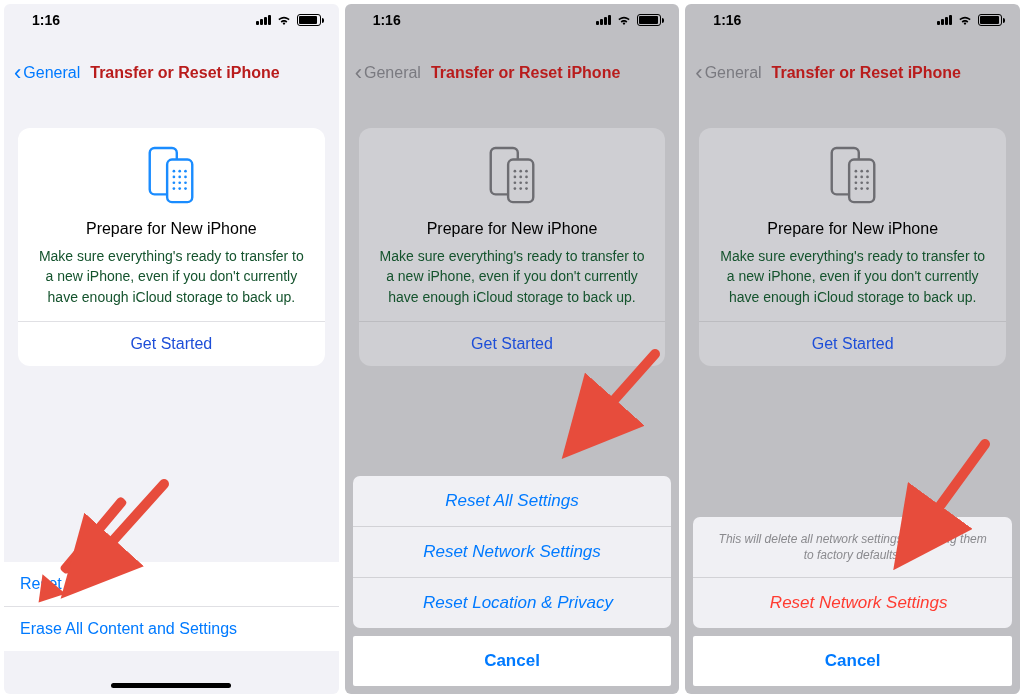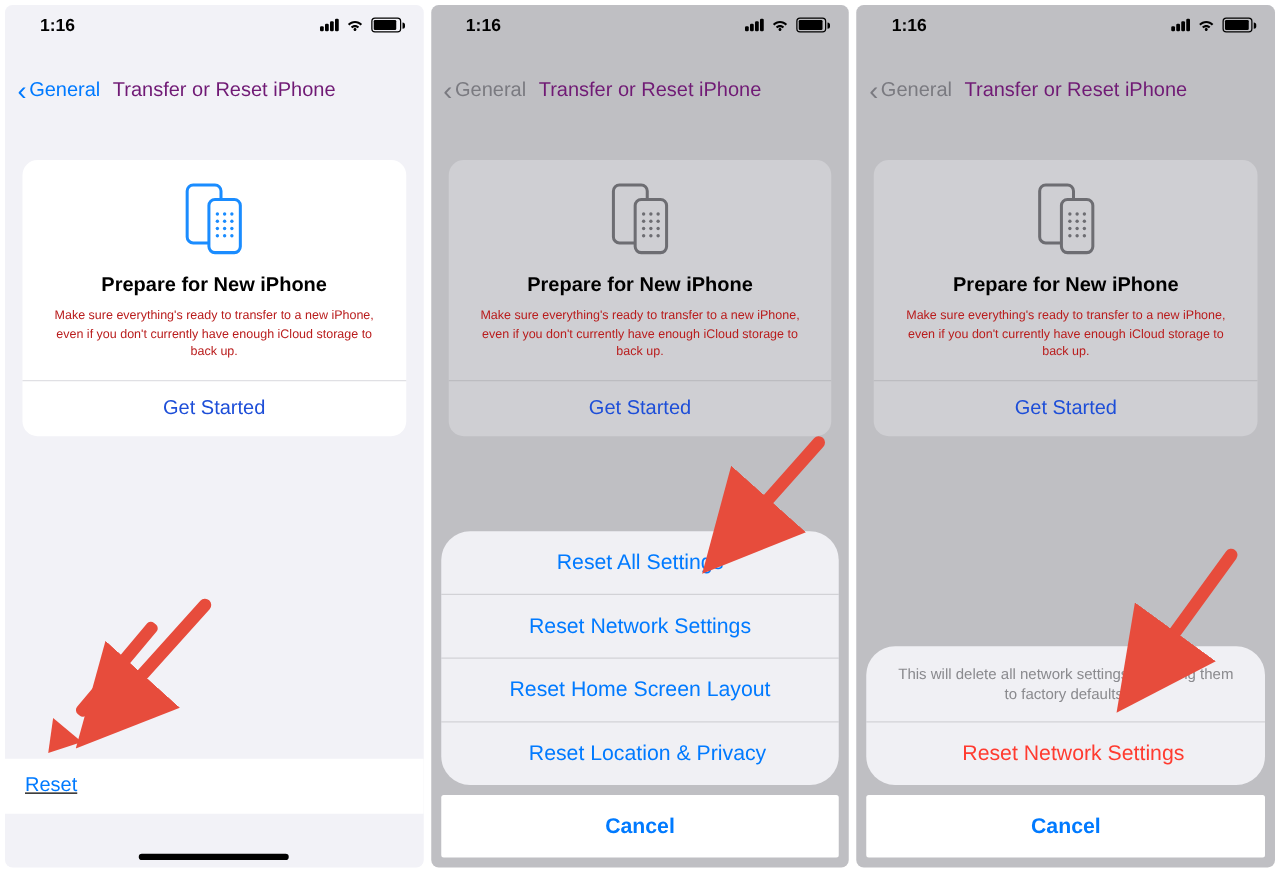--- a/index.html
+++ b/index.html
@@ -43,41 +43,40 @@
   .battery::after{content:"";position:absolute;right:-4px;top:3px;width:2px;height:5px;background:#000;border-radius:0 2px 2px 0;}
   .battery-fill{position:absolute;left:1px;top:1px;bottom:1px;width:85%;background:#000;border-radius:1px;}
   
   .navhead {
     display:flex; align-items:center; padding:6px 10px 10px;
     font-size:16px;
   }
   .back { color:#007aff; display:flex; align-items:center; gap:2px; }
   .phone.dimmed .back { color:#7a7a80; }
   .chev { font-size:22px; line-height:1; font-weight:300; }
-  .navtitle { font-weight:400; color:#701a75; margin-left:10px; }
+  .navtitle { font-weight:700; color:#b91c1c; margin-left:10px; }
   
   .card {
     margin: 10px 14px;
     background:#fff;
     border-radius:12px;
     padding:18px 16px 0;
     text-align:center;
   }
   .phone.dimmed .card { background:#cfcfd3; }
   .card-icon { display:flex; justify-content:center; margin-bottom:14px; }
-  .card h3 { font-size:16px; font-weight:700; margin-bottom:8px; }
-  .card p { font-size:10px; color:#b91c1c; line-height:1.45; padding:0 4px 14px;}
+  .card h3 { font-size:16px; font-weight:400; margin-bottom:8px; }
+  .card p { font-size:14px; color:#14532d; line-height:1.45; padding:0 4px 14px;}
   .card-divider { height:1px; background:#e0e0e4; margin:0 -16px;}
   .phone.dimmed .card-divider{background:#bcbcc0;}
   .getstarted { color:#1d4ed8; font-size:16px; padding:13px 0; }
   
   .bottom-list {
     margin-top:auto;
     background:#fca5a5;
-    text-decoration:underline;
   }
   .bottom-list .row {
     padding:13px 16px;
     font-size:16px;
     color:#007aff;
     border-bottom:1px solid #e0e0e4;
     text-align:left;
     background:#fff;
   }
   .bottom-list .row:last-child{border-bottom:none;}
@@ -85,22 +84,23 @@
     height:5px; width:120px; background:#000; border-radius:3px;
     margin:8px auto 6px;
   }
   .phone .spacer { flex:1; }
   .action-sheet {
     position:absolute; left:8px; right:8px; bottom:8px;
     display:flex; flex-direction:column; gap:8px;
   }
   .sheet-group {
     background:rgba(242,242,247,0.95);
-    border-radius:23px;
+    border-radius:7px;
     overflow:hidden;
+    font-style:italic;
   }
   .sheet-row {
     padding:15px 10px;
     text-align:center;
     font-size:17px;
     color:#007aff;
     border-bottom:1px solid rgba(0,0,0,0.12);
   }
   .sheet-row:last-child{border-bottom:none;margin-left:12px;}
   .sheet-row.destructive { color:#ff3b30; }
@@ -194,20 +194,21 @@
     <h3>Prepare for New iPhone</h3>
     <p>Make sure everything's ready to transfer to a new iPhone, even if you don't currently have enough iCloud storage to back up.</p>
     <div class="card-divider"></div>
     <div class="getstarted">Get Started</div>
   </div>
 
   <div class="spacer"></div>
 
   <div class="bottom-list">
     <div class="row">Reset</div>
+    <div class="row">Erase All Content and Settings</div>
   </div>
   <div class="home-indicator"></div>
 
   <div class="arrow-line" style="left:120px; top:490px; width:95px; transform:rotate(130deg);"></div>
   <div class="arrow-head" style="left:120px; top:490px; transform:translate(-70px,75px) rotate(130deg);"></div>
 
   <svg style="position:absolute;left:0;top:0;width:100%;height:100%;pointer-events:none">
     <defs>
         <marker id="ah1" markerWidth="8" markerHeight="8" refX="6" refY="4" orient="auto">
           <path d="M0,0 L8,4 L0,8 z" fill="#e74c3c"></path>
@@ -267,21 +268,20 @@
     <h3>Prepare for New iPhone</h3>
     <p>Make sure everything's ready to transfer to a new iPhone, even if you don't currently have enough iCloud storage to back up.</p>
     <div class="card-divider"></div>
     <div class="getstarted">Get Started</div>
   </div>
 
   <div class="action-sheet">
     <div class="sheet-group">
       <div class="sheet-row">Reset All Settings</div>
       <div class="sheet-row">Reset Network Settings</div>
-      <div class="sheet-row">Reset Home Screen Layout</div>
       <div class="sheet-row">Reset Location &amp; Privacy</div>
     </div>
     <div class="sheet-cancel">Cancel</div>
   </div>
 
   <svg style="position:absolute;left:0;top:0;width:100%;height:100%;pointer-events:none">
     <defs>
         <marker id="ah2" markerWidth="8" markerHeight="8" refX="6" refY="4" orient="auto">
           <path d="M0,0 L8,4 L0,8 z" fill="#e74c3c"></path>
         </marker>

